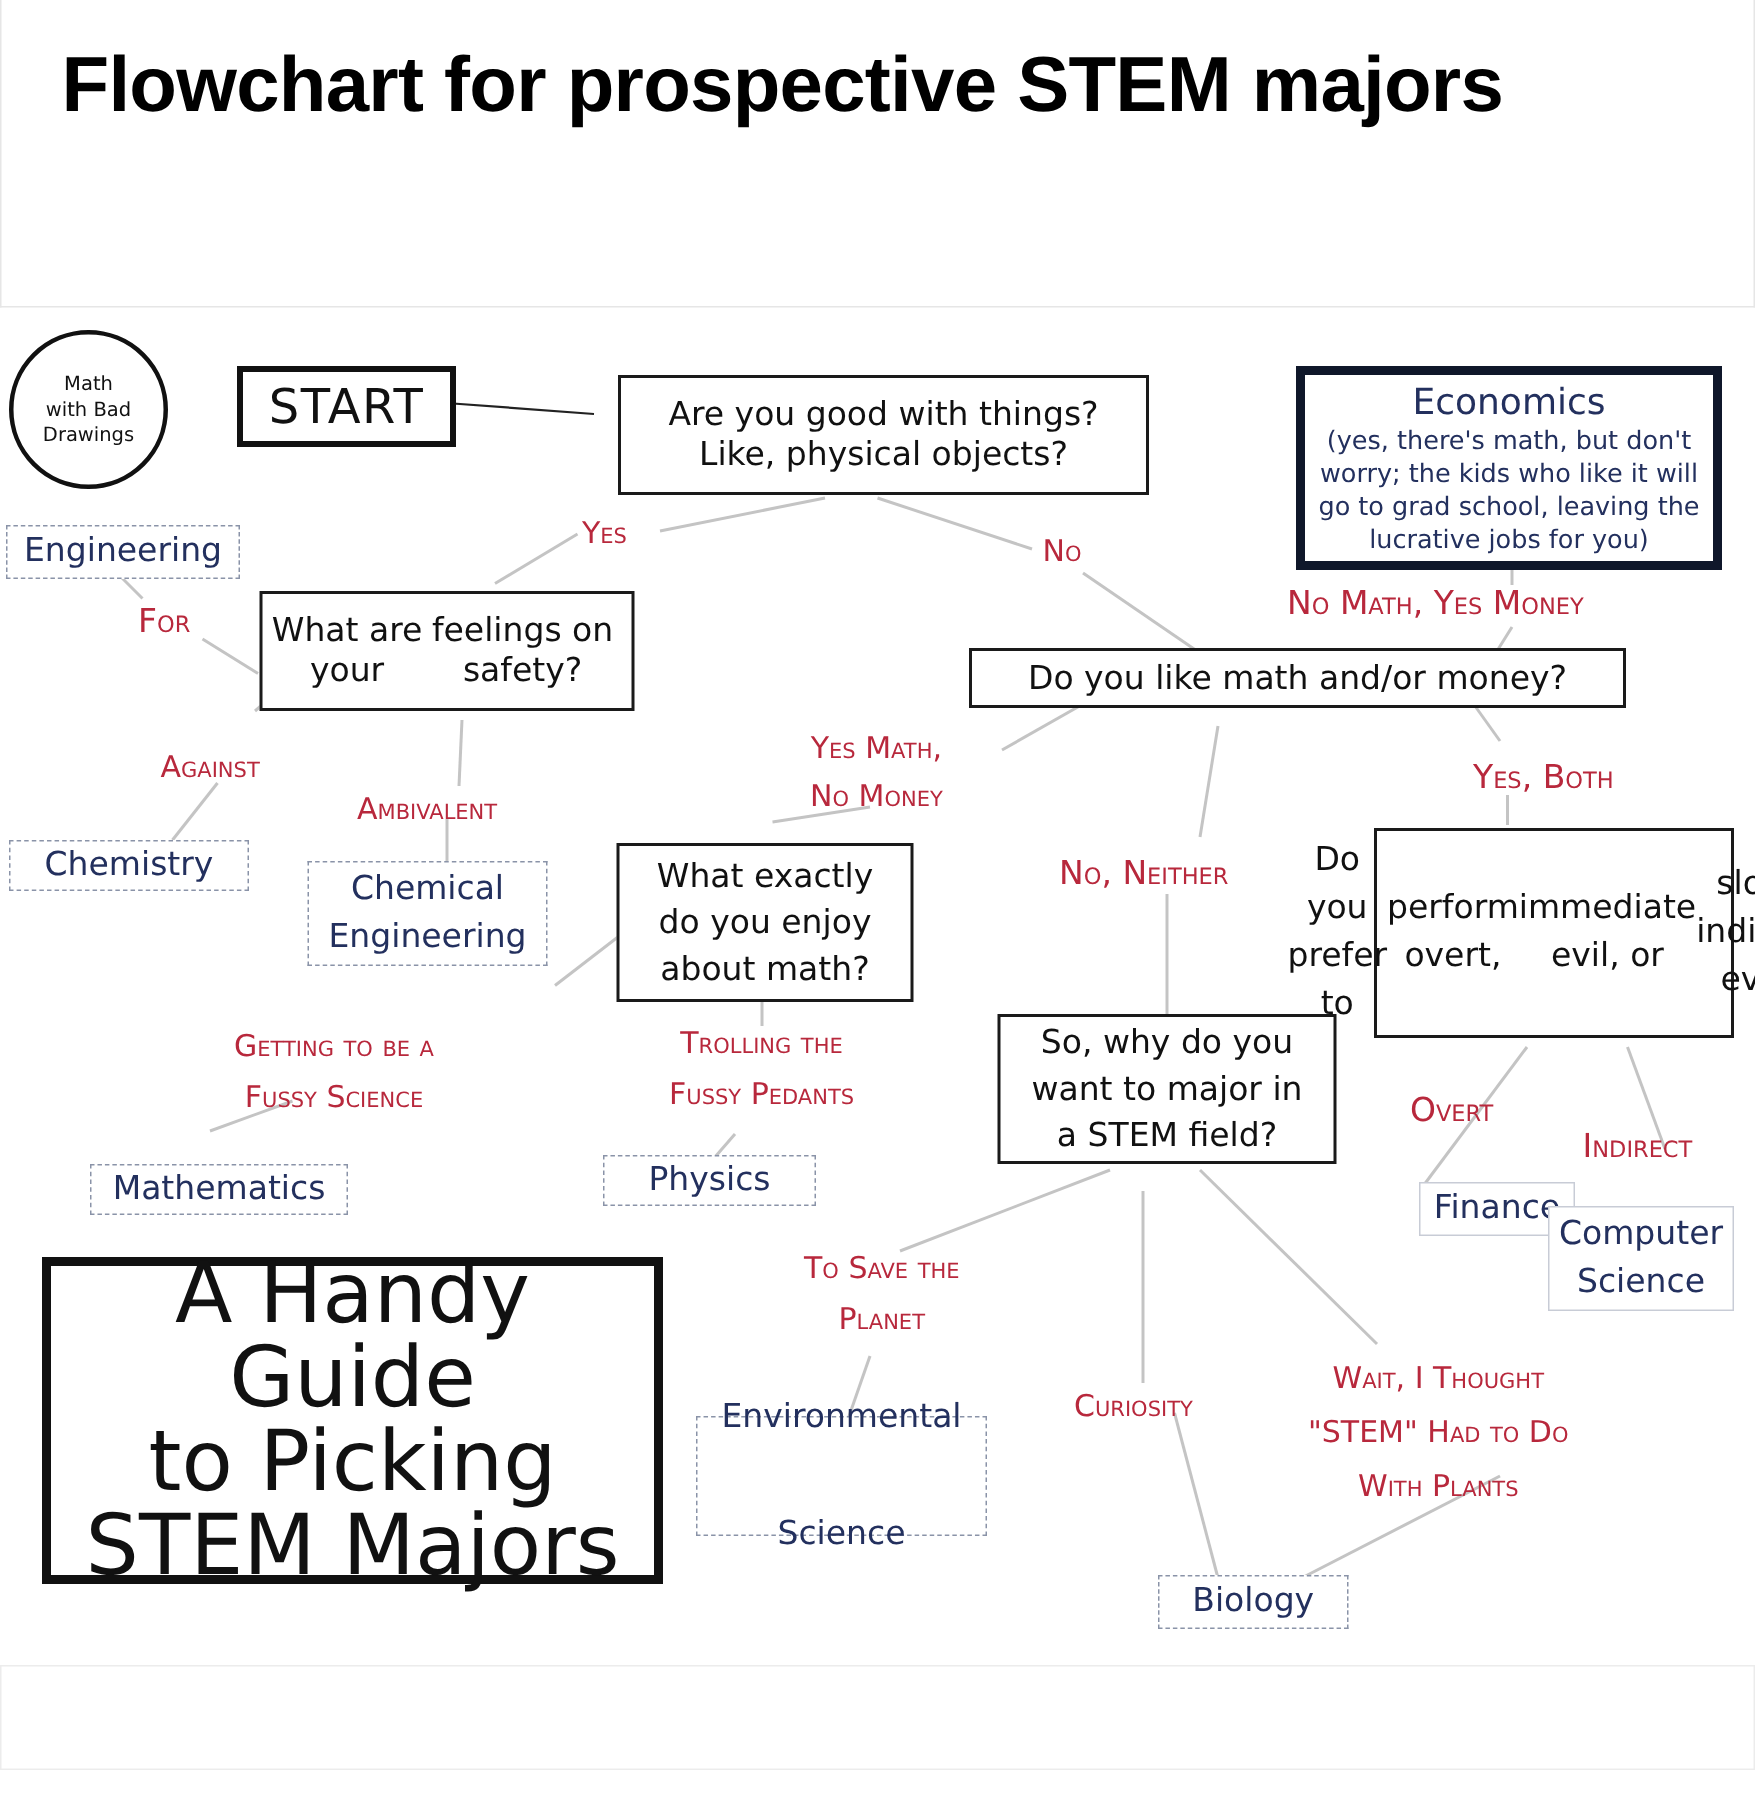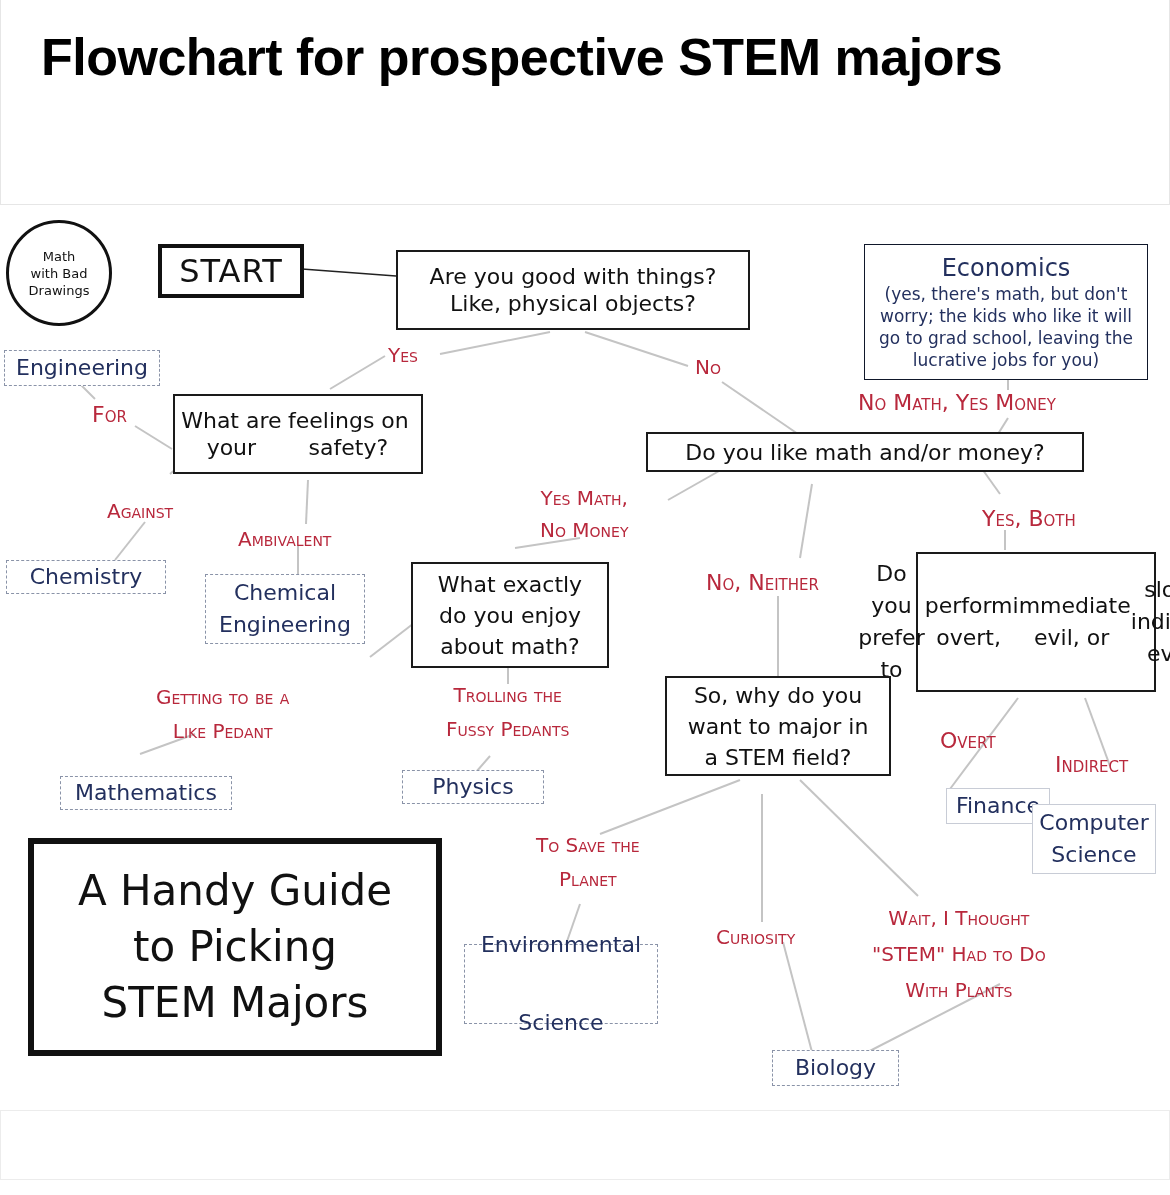--- a/index.html
+++ b/index.html
@@ -8,23 +8,23 @@
   .header h1 { position:absolute; left:40px; top:20px; margin:0; width:1000px; font-family:"Liberation Sans", sans-serif; font-weight:700; font-size:52px; line-height:74px; color:#000; letter-spacing:-0.5px; }
   .footer { position:absolute; left:0; top:1110px; width:1168px; height:68px; border:1px solid #ececec; background:#fff; }
   .canvas { position:absolute; left:0; top:204px; width:1170px; height:906px; }
   svg.lines { position:absolute; left:0; top:0; width:1170px; height:906px; }
   .node { position:absolute; box-sizing:border-box; display:flex; align-items:center; justify-content:center; text-align:center; font-family:"DejaVu Sans", sans-serif; }
   .q { border:2px solid #1a1a1a; background:#fff; color:#111; font-size:22px; line-height:27px; padding:2px 6px; }
   .major { border:1px dashed #8a93a8; background:#fff; color:#23305e; font-size:22px; line-height:30px; padding:2px 8px; }
   .major.solid { border:1px solid #c8ccd6; }
   .label { position:absolute; color:#b8283c; font-family:"DejaVu Sans", sans-serif; font-size:20px; line-height:30px; text-align:center; font-variant:small-caps; white-space:nowrap; }
   .start { border:4px solid #111; font-size:32px; letter-spacing:1px; color:#111; }
-  .title-box { border:6px solid #111; font-size:42px; line-height:56px; color:#111; }
+  .title-box { border:6px solid #111; font-size:56px; line-height:56px; color:#111; }
   .logo { position:absolute; left:6px; top:16px; width:106px; height:106px; border:3px solid #111; border-radius:50%; box-sizing:border-box; display:flex; align-items:center; justify-content:center; text-align:center; font-family:"DejaVu Sans", sans-serif; font-size:13px; line-height:17px; color:#111; }
-  .econ { border:1px solid #0f172a; color:#23305e; flex-direction:column; font-size:17px; line-height:22px; padding:4px 8px; }
+  .econ { border:6px solid #0f172a; color:#23305e; flex-direction:column; font-size:17px; line-height:22px; padding:4px 8px; }
   .econ .t { font-size:24px; line-height:30px; }
 </style>
 </head>
 <body>
 
 <div class="header">
   <h1>Flowchart for prospective STEM majors</h1>
 </div>
 
 <div class="canvas">
@@ -69,21 +69,21 @@
       <div>Math</div>
       <div>with Bad</div>
       <div>Drawings</div>
     </div>
   </div>
 
   <div class="node start" style="left:158px; top:40px; width:146px; height:54px;">
     <span>START</span>
   </div>
 
-  <div class="node q" style="left:396px; top:46px; width:354px; height:80px; flex-direction:column;text-align:center;">
+  <div class="node q" style="left:412px; top:46px; width:354px; height:80px; flex-direction:column;text-align:center;">
     <div>Are you good with things?</div>
     <div>Like, physical objects?</div>
   </div>
 
   <div class="node econ" style="left:864px; top:40px; width:284px; height:136px;">
     <div class="t">Economics</div>
     <div>(yes, there's math, but don't</div>
     <div>worry; the kids who like it will</div>
     <div>go to grad school, leaving the</div>
     <div>lucrative jobs for you)</div>
@@ -137,21 +137,21 @@
 
   <div class="node q" style="left:916px; top:348px; width:240px; height:140px; flex-direction:row; line-height:32px;">
     <div>Do you prefer to</div>
     <div>perform overt,</div>
     <div>immediate evil, or</div>
     <div>slow, indirect evil?</div>
   </div>
 
   <div class="label" style="left:156px; top:476px; line-height:34px;">
     <div>Getting to be a</div>
-    <div>Like Pedant</div>
+    <div>Fussy Science</div>
   </div>
 
   <div class="label" style="left:446px; top:474px; line-height:34px;">
     <div>Trolling the</div>
     <div>Fussy Pedants</div>
   </div>
 
   <div class="node q" style="left:665px; top:472px; width:226px; height:100px; flex-direction:column; line-height:31px;">
     <div>So, why do you</div>
     <div>want to major in</div>

